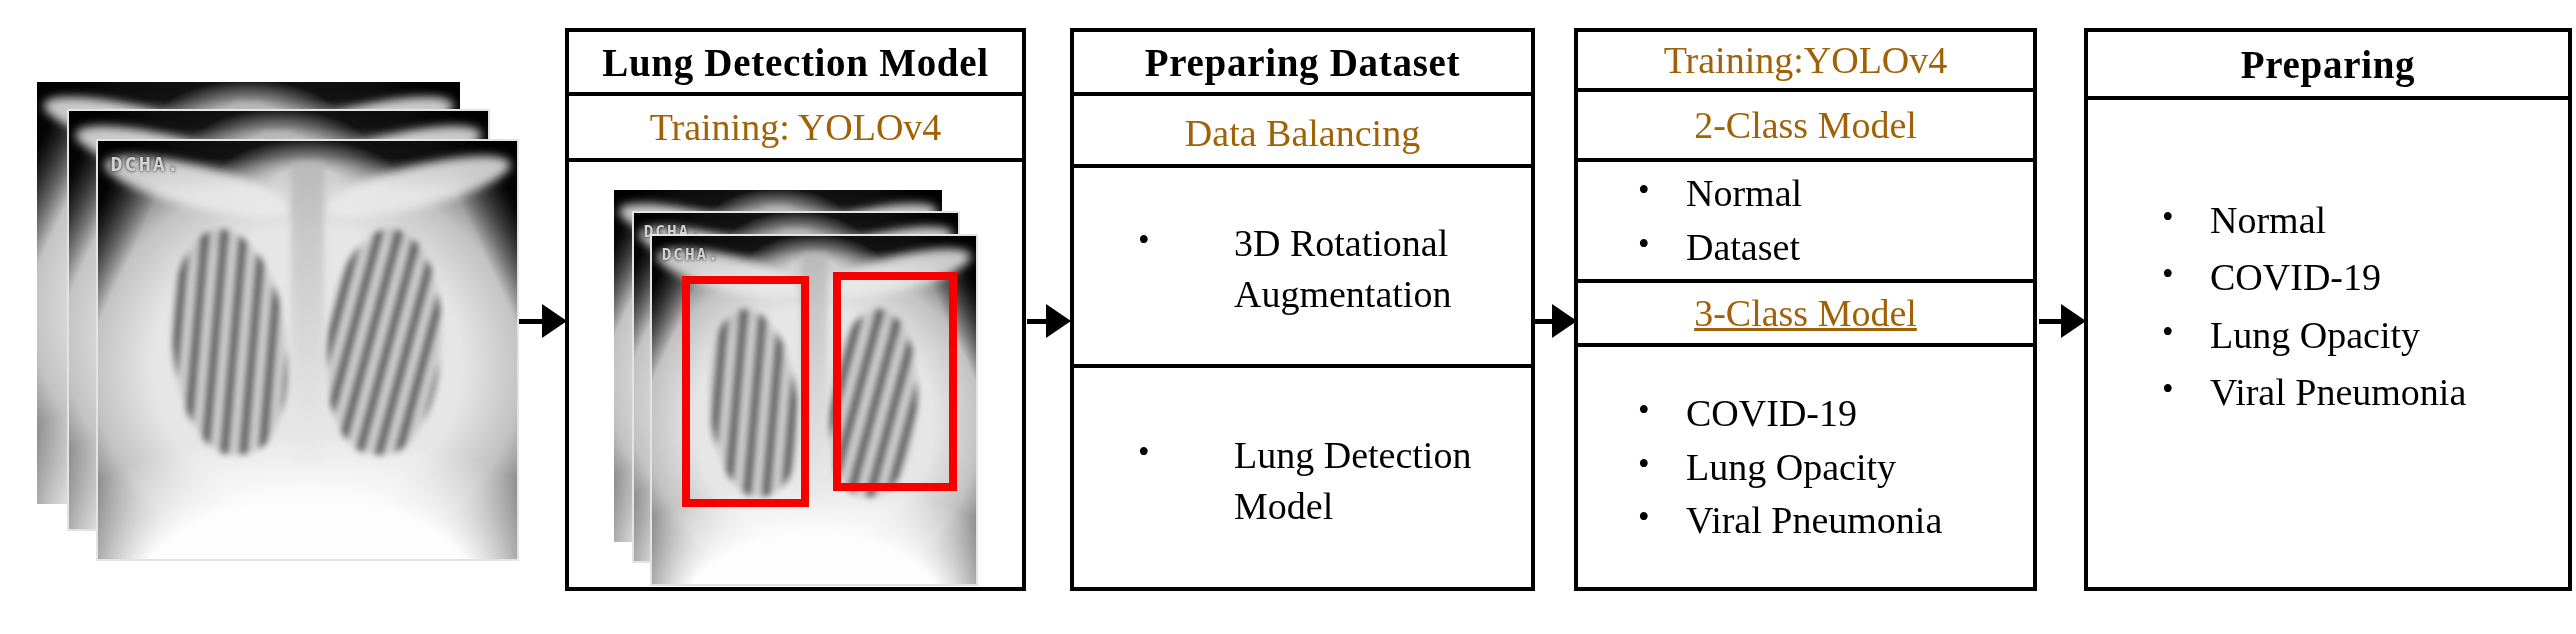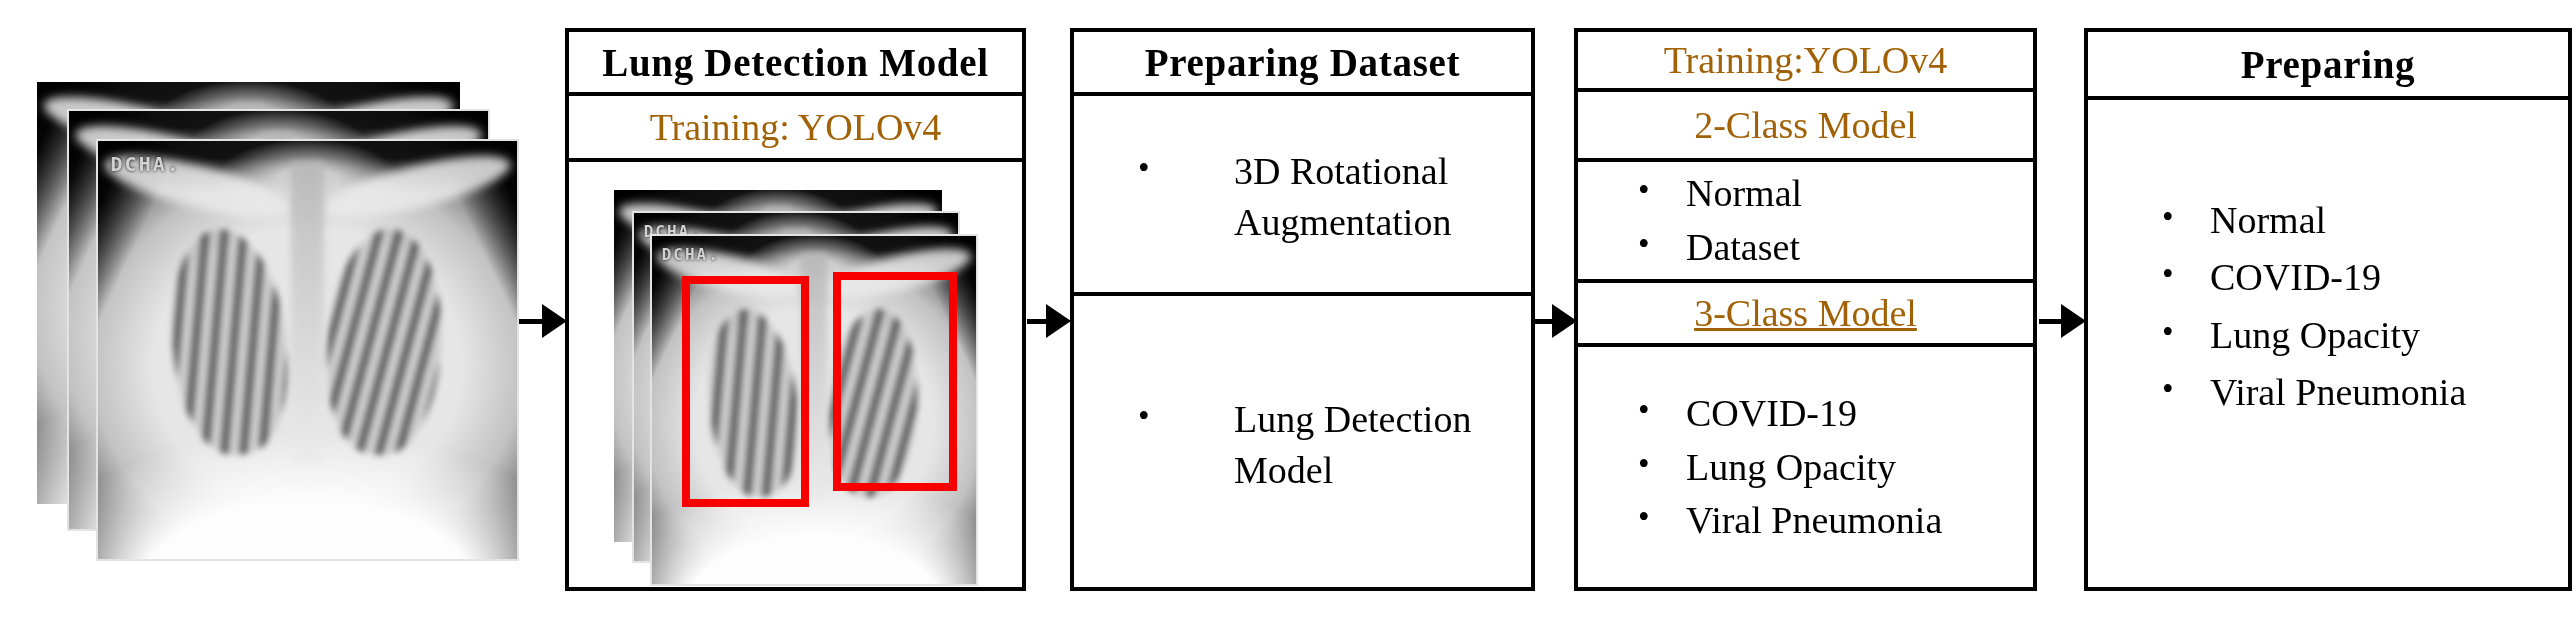--- a/index.html
+++ b/index.html
@@ -170,20 +170,21 @@
           <div class="bbox right"></div>
         </div>
       </div>
     </div>
   </div>
 
   <div class="arrow a2"></div>
 
   <div class="stage box3">
     <div class="hdr">Preparing Dataset</div>
+    <div class="row balancing">Data Balancing</div>
     <div class="sec aug divided wrap460">
       <div class="bi">
         <span class="dot">•</span>
         <span class="bi-text">3D Rotational Augmentation</span>
       </div>
     </div>
     <div class="sec lab-items grow wrap460">
       <div class="bi">
         <span class="dot">•</span>
         <span class="bi-text">Lung Detection Model</span>

